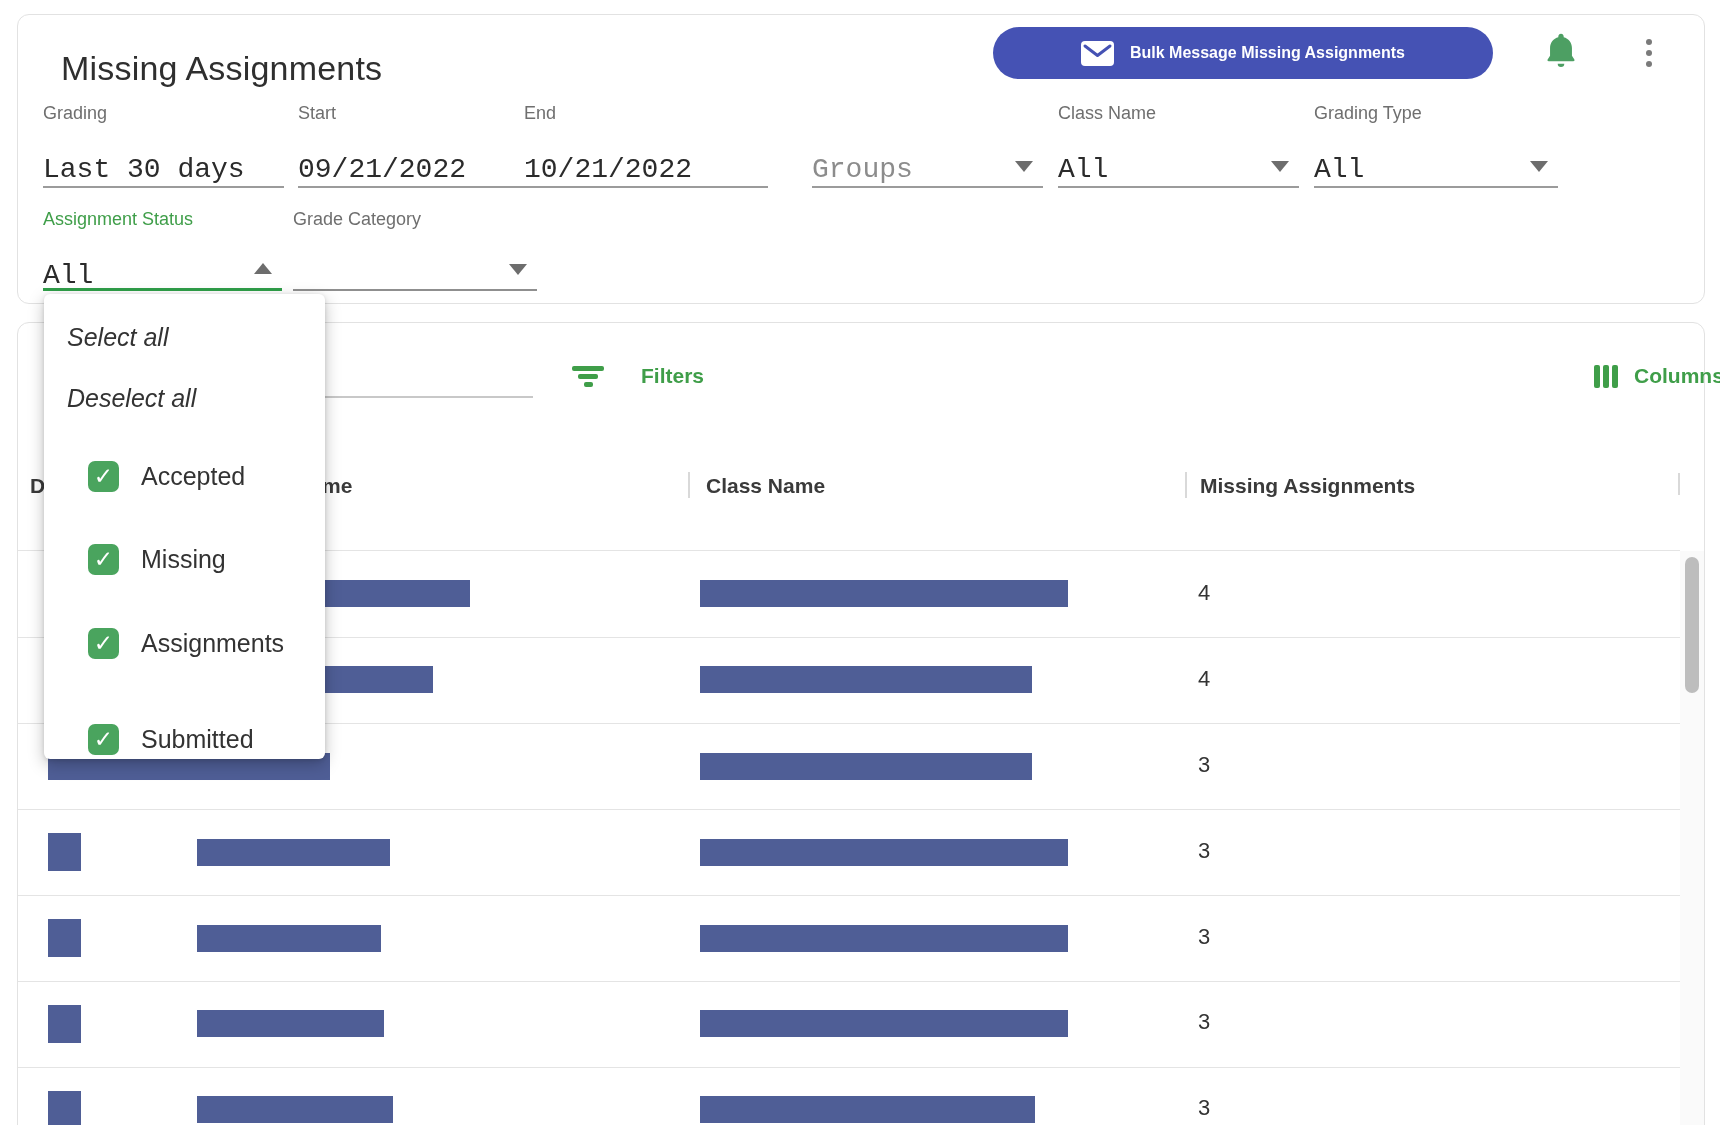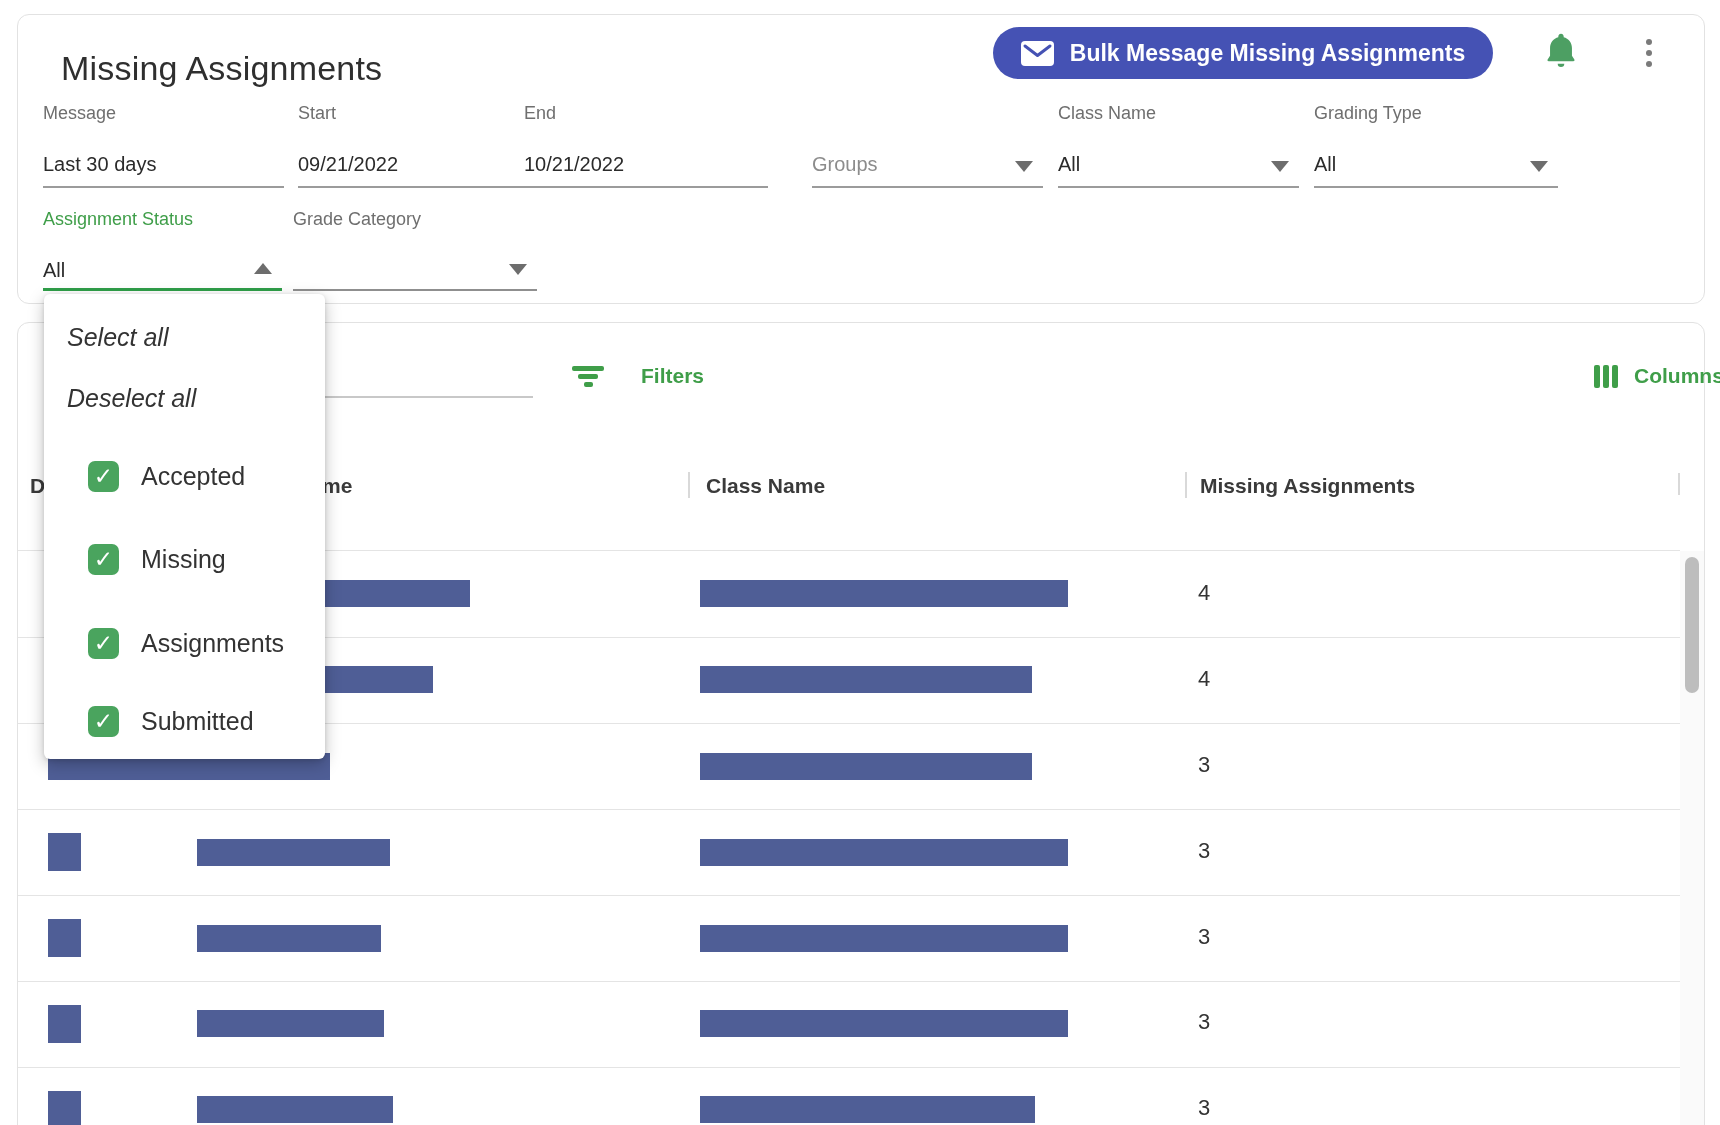--- a/index.html
+++ b/index.html
@@ -11,33 +11,33 @@
           border:1px solid #e2e2e2; border-radius:12px; }
   .card-filters { top:14px; height:290px; }
   .card-table   { top:322px; height:900px; }
 
   .page-title { position:absolute; left:43px; top:34px; font-size:34px; font-weight:500; color:#2f2f2f; letter-spacing:.2px; }
 
   
   .bulk-btn { position:absolute; left:993px; top:27px; width:500px; height:52px;
               border:none; border-radius:26px; background:#4552b4; color:#fff;
               display:flex; align-items:center; justify-content:center; gap:16px;
-              font-family:inherit; font-size:23px; font-weight:700; cursor:pointer; }
+              font-family:inherit; font-size:16px; font-weight:700; cursor:pointer; }
   .icon-btn { position:absolute; background:none; border:none; cursor:pointer; }
   .bell-btn { left:1543px; top:30px; width:40px; height:42px; }
   .kebab-btn { left:1636px; top:30px; width:26px; height:46px; display:flex; flex-direction:column;
                align-items:center; justify-content:center; gap:5px; }
   .kebab-btn i { width:6px; height:6px; border-radius:50%; background:#7a7a7a; }
 
   
   .field { position:absolute; height:88px; border-bottom:2px solid #9b9b9b; }
   .field.row1 { top:100px; }
   .field.row2 { top:206px; height:85px; }
   .flabel { font-size:18px; line-height:26px; color:#6f6f6f; }
-  .fvalue { margin-top:22px; font-size:20px; line-height:32px; color:#2b2b2b; white-space:nowrap; }
+  .fvalue { margin-top:28px; font-size:28px; line-height:32px; color:#2b2b2b; white-space:nowrap;font-family:Liberation Mono, monospace; }
   .fvalue.placeholder { color:#8c8c8c; }
   .field.green-field { border-bottom:3px solid #2f9e49; }
   .field.green-field .flabel { color:#3f9e49; }
   .arrow { position:absolute; right:10px; bottom:14px; width:0; height:0;
            border-left:9px solid transparent; border-right:9px solid transparent; }
   .arrow.down { border-top:11px solid #6d6d6d; }
   .arrow.up { border-bottom:11px solid #6d6d6d; }
 
   
   .search-underline { position:absolute; left:150px; top:362px; width:383px; height:36px;
@@ -106,21 +106,21 @@
     </span>
   </button>
 
   <button class="icon-btn kebab-btn">
     <i></i>
       <i></i>
       <i></i>
   </button>
 
   <div class="field row1" style="left:43px;width:241px">
-    <div class="flabel">Message</div>
+    <div class="flabel">Grading</div>
     <div class="fvalue">Last 30 days</div>
   </div>
   <div class="field row1" style="left:298px;width:244px">
     <div class="flabel">Start</div>
     <div class="fvalue">09/21/2022</div>
   </div>
   <div class="field row1" style="left:524px;width:244px">
     <div class="flabel">End</div>
     <div class="fvalue">10/21/2022</div>
   </div>
@@ -233,19 +233,19 @@
       <span class="lbl">Accepted</span>
     </div>
     <div class="dd-opt" style="top:238px">
       <span class="checkbox"></span>
       <span class="lbl">Missing</span>
     </div>
     <div class="dd-opt" style="top:322px">
       <span class="checkbox"></span>
       <span class="lbl">Assignments</span>
     </div>
-    <div class="dd-opt" style="top:400px">
+    <div class="dd-opt" style="top:418px">
       <span class="checkbox"></span>
       <span class="lbl">Submitted</span>
     </div>
   </div>
 
 </div>
 
 </body></html>

